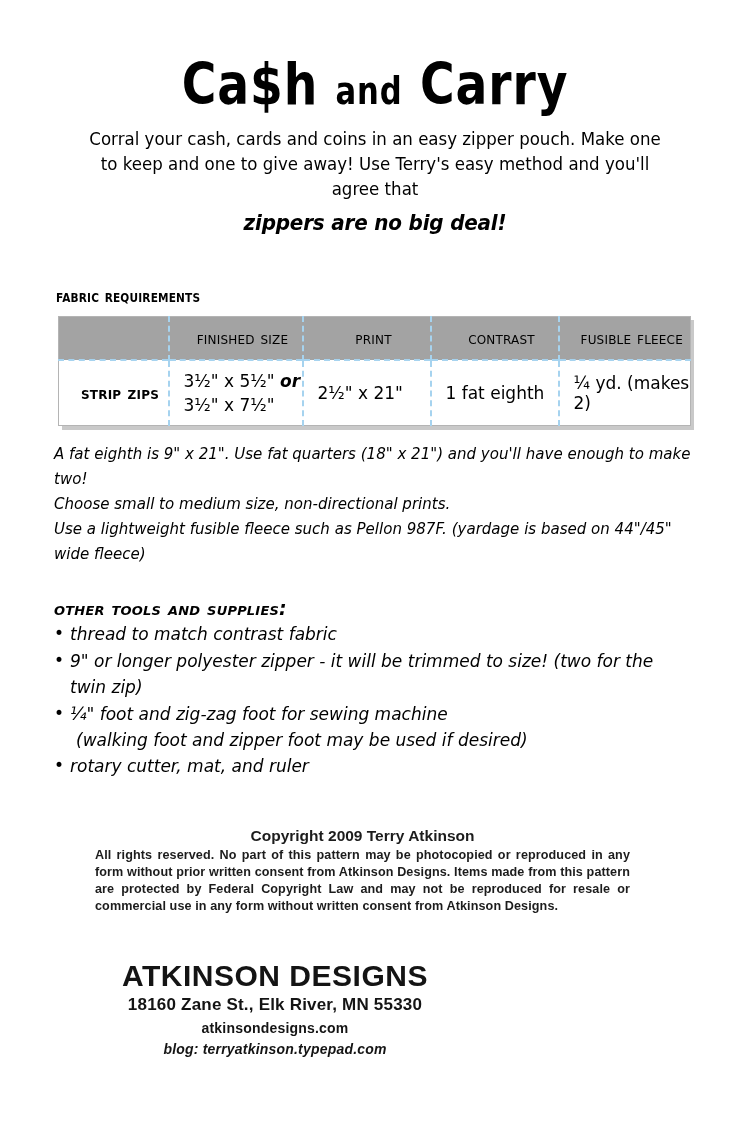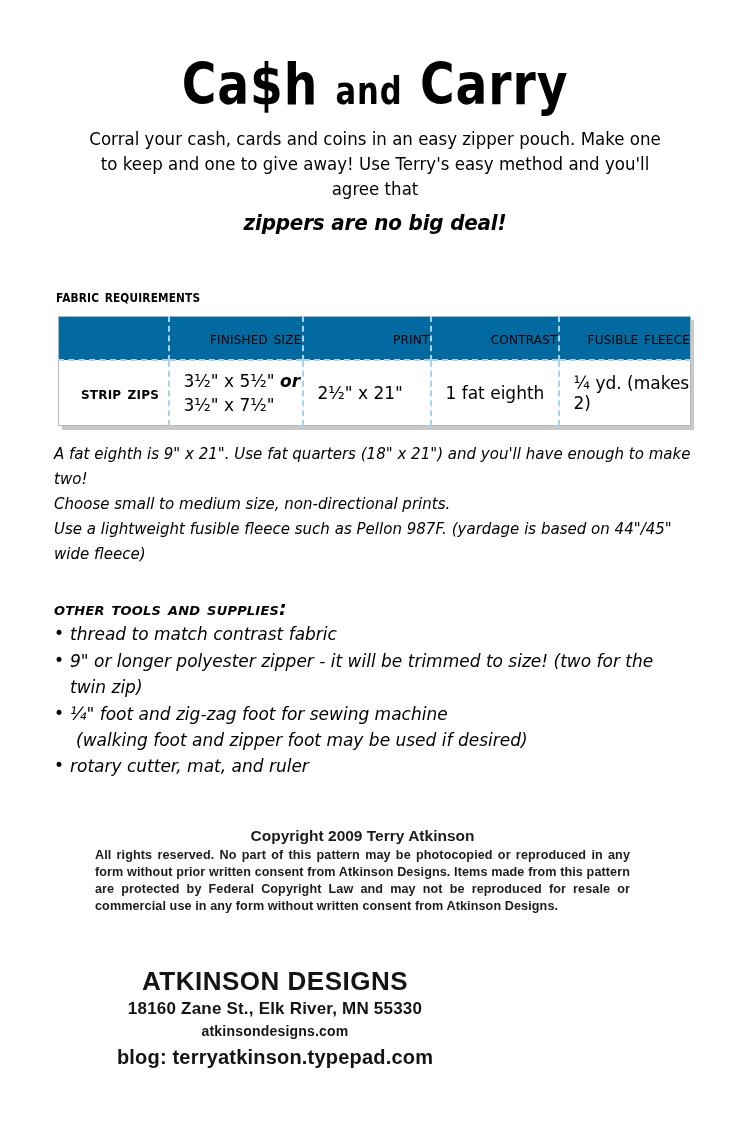--- a/index.html
+++ b/index.html
@@ -92,26 +92,26 @@
     width: 632px;
     background: #ffffff;
     border: 1px solid #b4b4b4;
     table-layout: fixed;
   }
   table.fabric th, table.fabric td {
     padding: 0;
     vertical-align: middle;
   }
   table.fabric thead th {
-    background: #0369a1;
+    background: #a3a3a3;
     height: 42px;
     font-family: "DejaVu Sans", sans-serif;
     font-weight: normal;
     font-size: 15px;
-    text-align: right;
+    text-align: center;
     letter-spacing: 0.3px;
     padding-left: 14px;
   }
   .hdr-label {
     font-variant: small-caps;
     text-transform: lowercase;
     font-size: 17.5px;
     letter-spacing: 0.2px;
   }
   .hdr-label::first-letter { font-size: 17.5px; }
@@ -228,44 +228,44 @@
     position: absolute;
     left: 55px;
     top: 958px;
     width: 440px;
     text-align: center;
     font-family: "Liberation Sans", sans-serif;
     font-weight: bold;
     color: #141414;
   }
   .footer .company {
-    font-size: 26px;
+    font-size: 30px;
     letter-spacing: 0.5px;
     line-height: 1.18;
-    margin-top: 8px;
   }
   .footer .addr {
     font-size: 17px;
     line-height: 1.45;
     letter-spacing: 0.2px;
   }
   .footer .phone {
     font-size: 17px;
     line-height: 1.5;
     letter-spacing: 0.2px;
   }
   .footer .web {
     font-size: 14px;
     line-height: 1.5;
     letter-spacing: 0.2px;
   }
   .footer .blog {
-    font-size: 20px;
+    font-size: 14px;
     line-height: 1.5;
     letter-spacing: 0.2px;
+    font-style: italic;
   }
 </style>
 </head>
 <body>
 
 <h1 class="title">
   <span class="word cap"><span>Ca</span><span>$</span><span>h</span></span>
   <span class="word small">and</span>
   <span class="word cap">Carry</span>
 </h1>

